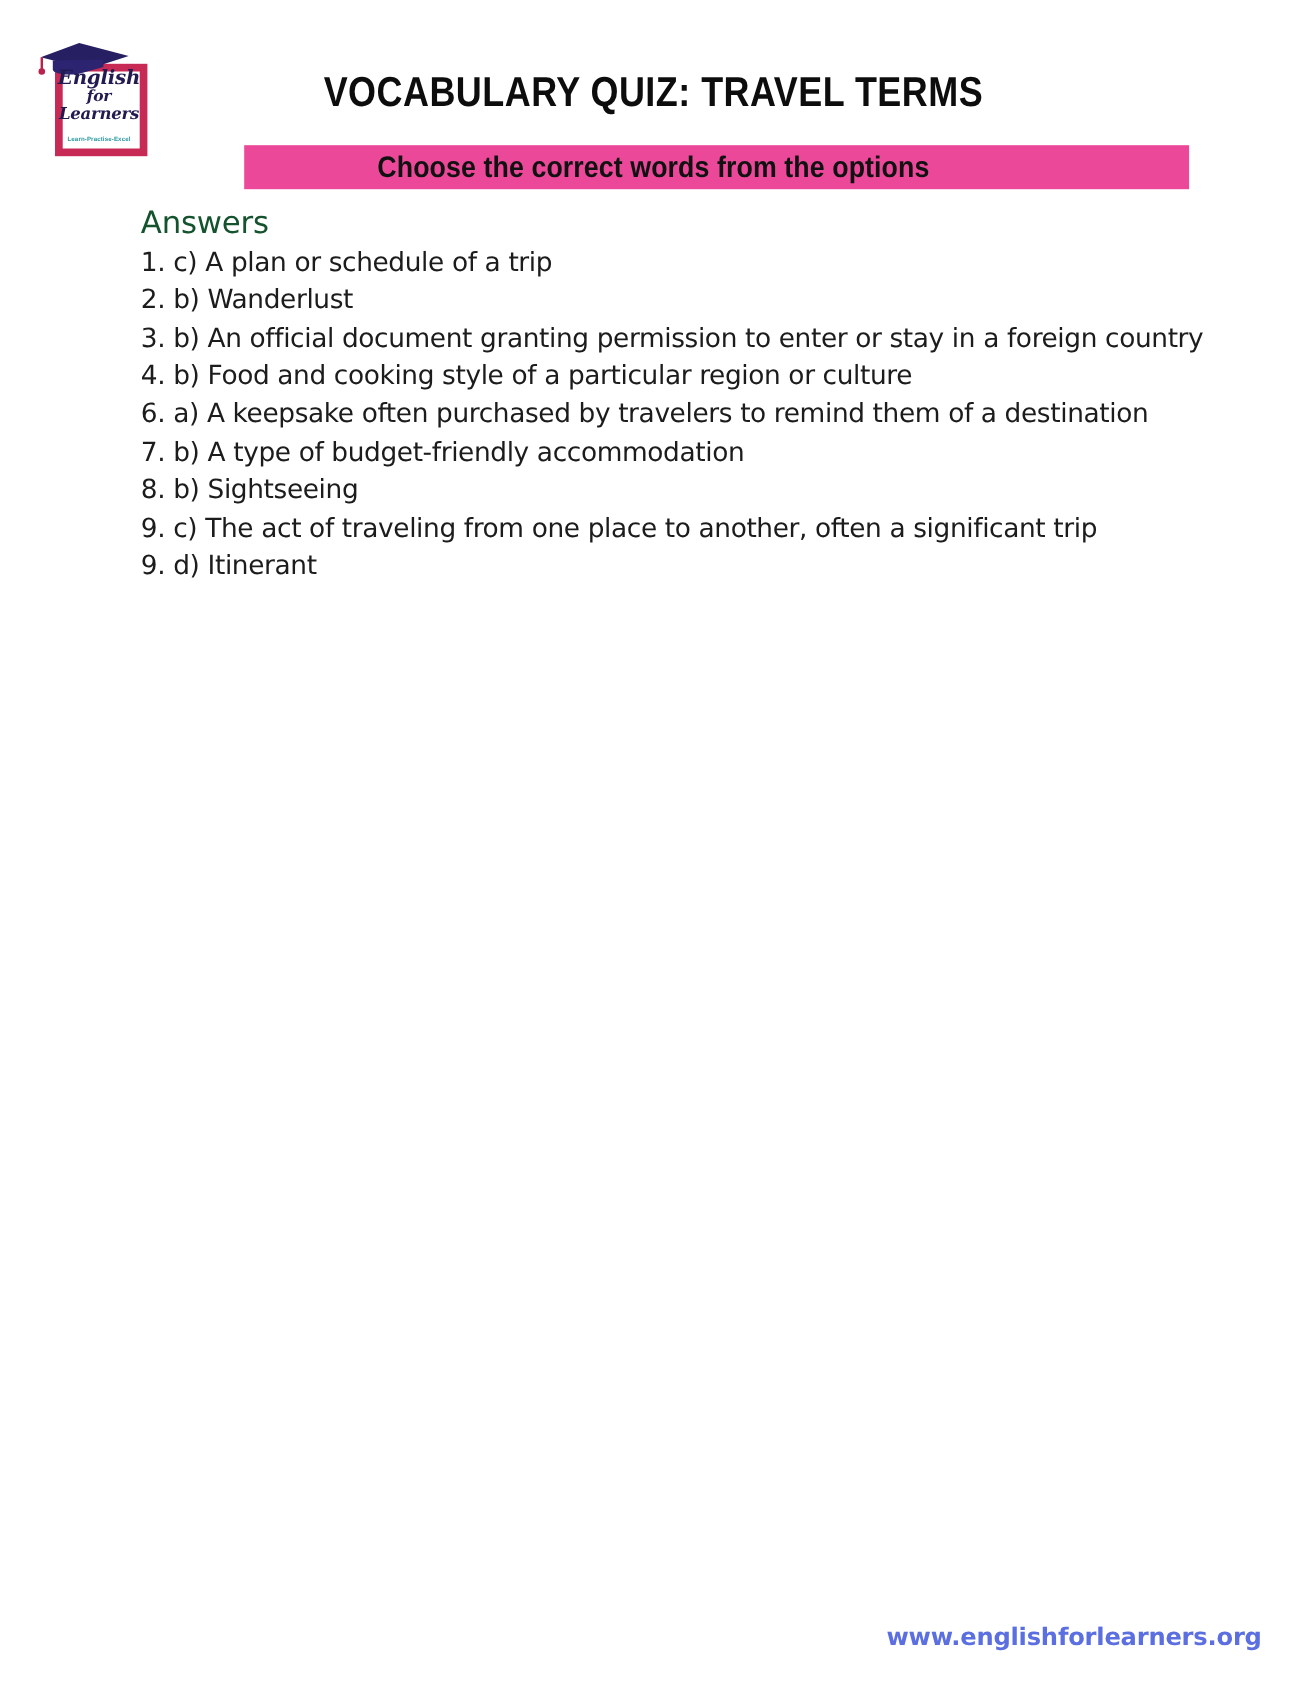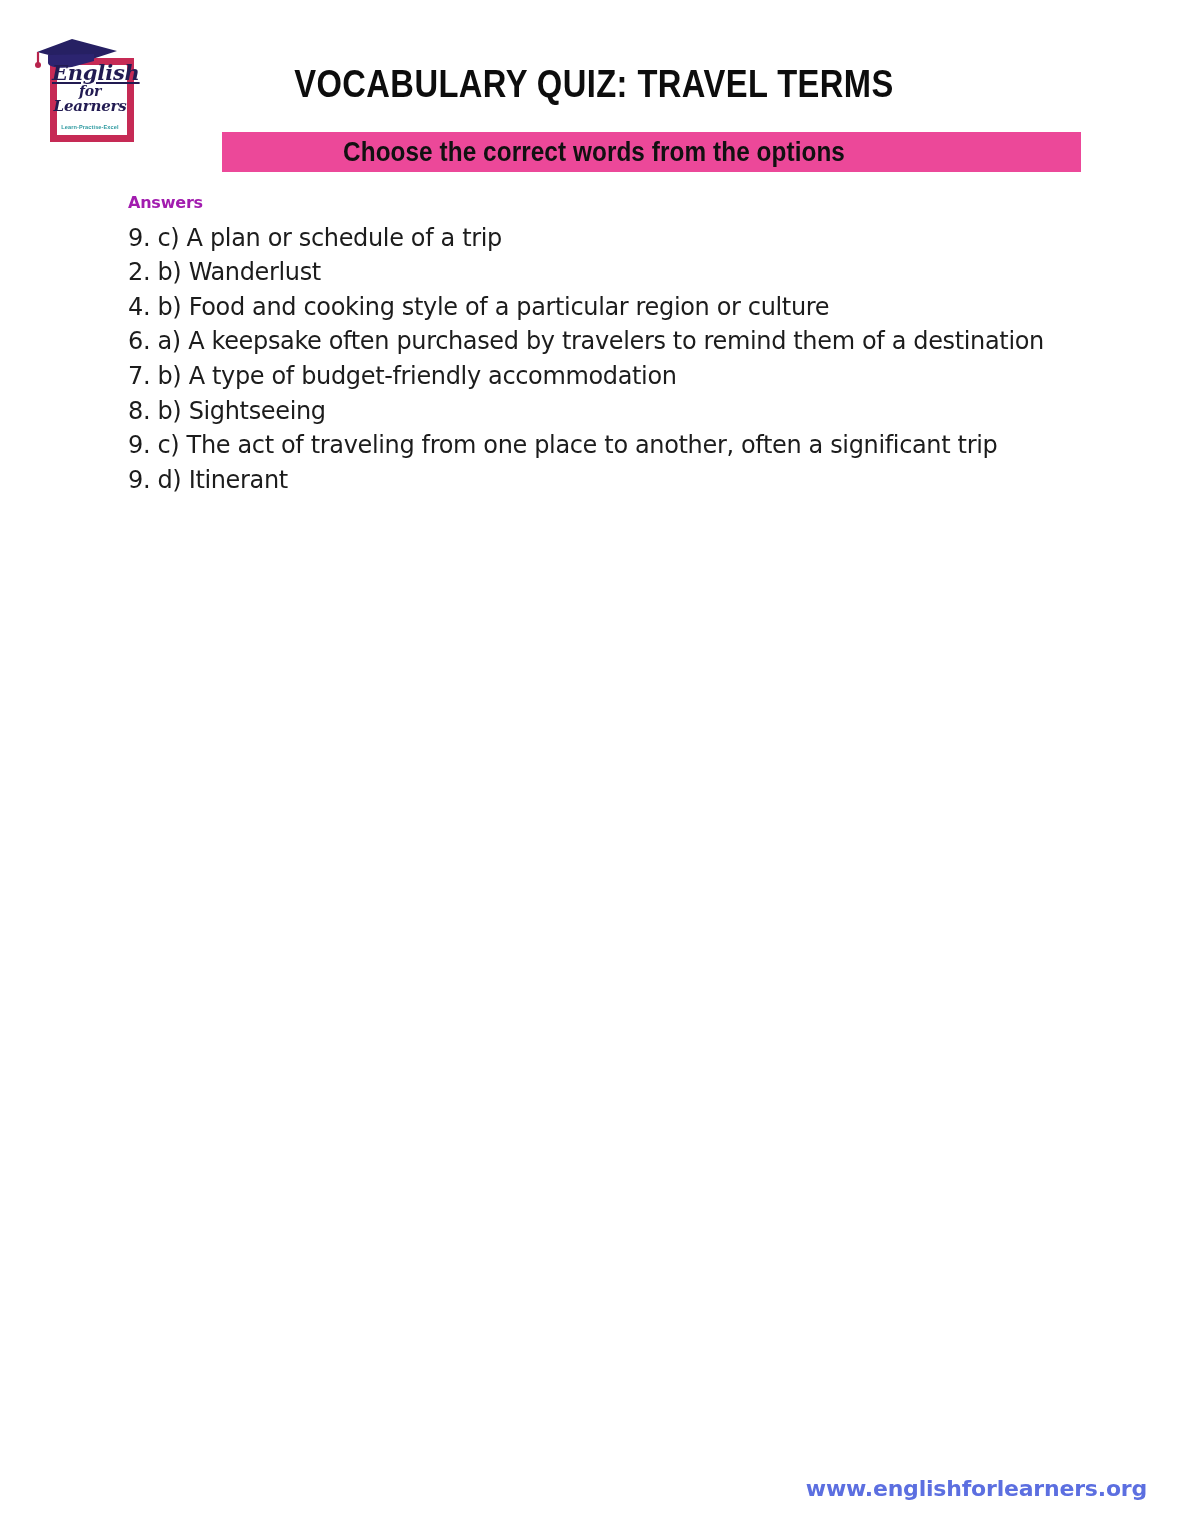--- a/index.html
+++ b/index.html
@@ -56,21 +56,21 @@
     top: 24px;
     width: 76px;
     height: 62px;
     color: #221B52;
     font-family: "DejaVu Serif", serif;
     font-style: italic;
     text-align: center;
     line-height: 1.0;
     letter-spacing: -0.2px;
   }
-  .logo-l1 { font-size: 21px; font-weight: 700; display:block;text-decoration:underline; }
+  .logo-l1 { font-size: 18px; font-weight: 700; display:block; }
   .logo-l2 { font-size: 14px; font-weight: 700; display:block; margin-top: 1px;}
   .logo-l3 { font-size: 15px; font-weight: 700; display:block; margin-top: 1px;}
   .logo-tag {
     position: absolute;
     left: 24px;
     top: 86px;
     width: 76px;
     text-align: center;
     font-size: 5.6px;
     font-weight: 700;
@@ -125,25 +125,25 @@
   }
 
   
   .content {
     position: absolute;
     left: 128px;
     top: 186px;
     width: 1020px;
   }
   .answers-heading {
-    font-size: 16px;
-    color: #a21caf;
+    font-size: 28px;
+    color: #14532d;
     line-height: 34.6px;
     font-family: "DejaVu Sans", sans-serif;
-    font-weight: 700;
+    font-weight: 400;
     letter-spacing: -0.2px;
   }
   .answer-line {
     font-size: 24px;
     color: #1c1c1c;
     line-height: 34.6px;
     font-family: "DejaVu Sans", sans-serif;
     font-weight: 400;
     letter-spacing: -0.35px;
     white-space: nowrap;
@@ -185,22 +185,23 @@
   <div class="title">VOCABULARY QUIZ: TRAVEL TERMS</div>
 
   <div class="subtitle-banner">
     <div class="subtitle-text">Choose the correct words from the options</div>
   </div>
 
 </div>
 
 <div class="content">
   <div class="answers-heading">Answers</div>
-  <div class="answer-line">9. c) A plan or schedule of a trip</div>
+  <div class="answer-line">1. c) A plan or schedule of a trip</div>
   <div class="answer-line">2. b) Wanderlust</div>
+  <div class="answer-line">3. b) An official document granting permission to enter or stay in a foreign country</div>
   <div class="answer-line">4. b) Food and cooking style of a particular region or culture</div>
   <div class="answer-line">6. a) A keepsake often purchased by travelers to remind them of a destination</div>
   <div class="answer-line">7. b) A type of budget-friendly accommodation</div>
   <div class="answer-line">8. b) Sightseeing</div>
   <div class="answer-line">9. c) The act of traveling from one place to another, often a significant trip</div>
   <div class="answer-line">9. d) Itinerant</div>
 </div>
 
 <div class="footer-url">www.englishforlearners.org</div>
 

